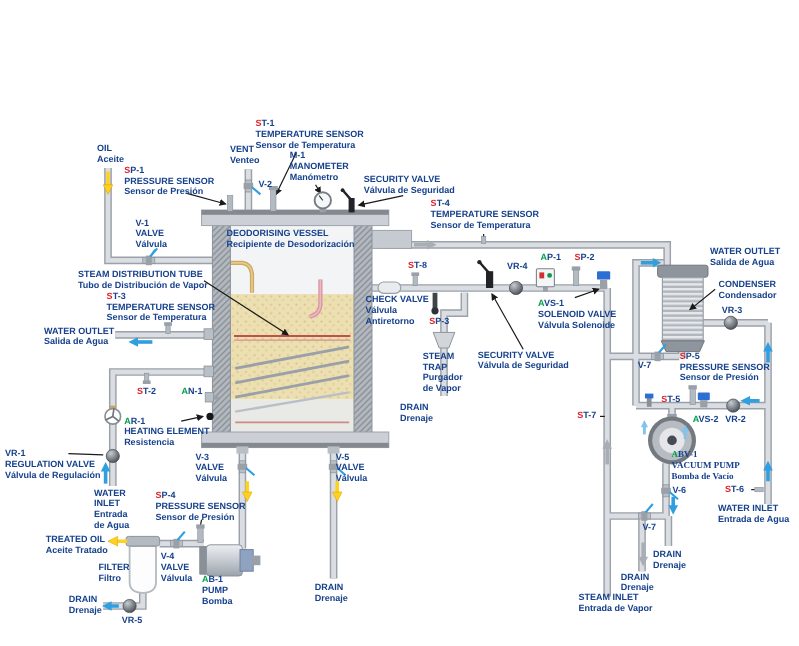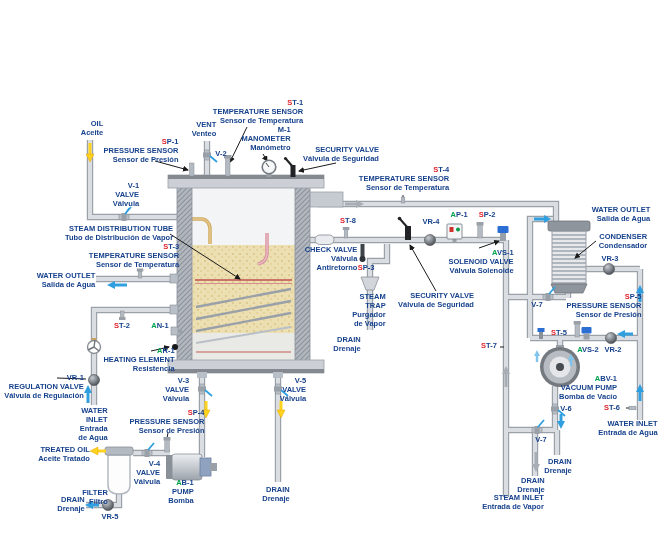--- a/index.html
+++ b/index.html
@@ -1,20 +1,20 @@
 <!DOCTYPE html>
 <html><head>
 <meta charset="utf-8">
 <style>
   html,body{margin:0;padding:0;background:#ffffff;}
   #stage{position:relative;width:666px;height:538px;background:#ffffff;overflow:hidden;
          font-family:"Liberation Sans",sans-serif;}
   #diagram-svg{position:absolute;left:0;top:0;}
   #labels{position:absolute;left:0;top:0;width:666px;height:538px;pointer-events:none;}
-  .lbl{position:absolute;transform:translateX(-50%);text-align:right;
+  .lbl{position:absolute;transform:translateX(-50%);text-align:left;
        font:bold 7.5px/1.18 "Liberation Sans",sans-serif;color:#16418c;white-space:nowrap;}
   .lbl .r{color:#e0222a;}
   .lbl .g{color:#00a14b;}
 </style>
 </head>
 <body>
 
 <div id="stage">
 
 <svg id="diagram-svg" width="666" height="538" viewBox="0 0 666 538">
@@ -390,20 +390,24 @@
         <div><span>Sensor de Temperatura</span></div>
       </div>
       <div class="lbl" style="left: 221px; top: 150px;">
         <div><span>V-2</span></div>
       </div>
       <div class="lbl" style="left: 126px; top: 182px;">
         <div><span>V-1</span></div>
         <div><span>VALVE</span></div>
         <div><span>Válvula</span></div>
       </div>
+      <div class="lbl" style="left: 242px; top: 191px;">
+        <div><span>DEODORISING VESSEL</span></div>
+        <div><span>Recipiente de Desodorización</span></div>
+      </div>
       <div class="lbl" style="left: 119px; top: 225px;">
         <div><span>STEAM DISTRIBUTION TUBE</span></div>
         <div><span>Tubo de Distribución de Vapor</span></div>
       </div>
       <div class="lbl" style="left: 134px; top: 243px;">
         <div><span class="r">S</span><span>T-3</span></div>
         <div><span>TEMPERATURE SENSOR</span></div>
         <div><span>Sensor de Temperatura</span></div>
       </div>
       <div class="lbl" style="left: 66px; top: 272px;">
@@ -429,21 +433,21 @@
       <div class="lbl" style="left: 93px; top: 407px;">
         <div><span>WATER</span></div>
         <div><span>INLET</span></div>
         <div><span>Entrada</span></div>
         <div><span>de Agua</span></div>
       </div>
       <div class="lbl" style="left: 64px; top: 446px;">
         <div><span>TREATED OIL</span></div>
         <div><span>Aceite Tratado</span></div>
       </div>
-      <div class="lbl" style="left: 95px; top: 469px; margin-top: 20px;">
+      <div class="lbl" style="left: 95px; top: 469px;">
         <div><span>FILTER</span></div>
         <div><span>Filtro</span></div>
       </div>
       <div class="lbl" style="left: 71px; top: 496px;">
         <div><span>DRAIN</span></div>
         <div><span>Drenaje</span></div>
       </div>
       <div class="lbl" style="left: 110px; top: 513px;">
         <div><span>VR-5</span></div>
       </div>
@@ -539,21 +543,21 @@
       </div>
       <div class="lbl" style="left: 559px; top: 329px;">
         <div><span class="r">S</span><span>T-5</span></div>
       </div>
       <div class="lbl" style="left: 588px; top: 346px;">
         <div><span class="g">A</span><span>VS-2</span></div>
       </div>
       <div class="lbl" style="left: 613px; top: 346px;">
         <div><span>VR-2</span></div>
       </div>
-      <div class="lbl" style="left: 588px; top: 375px;">
+      <div class="lbl" style="left: 588px; top: 375px; font-family: Liberation Serif, serif;">
         <div><span class="g">A</span><span>BV-1</span></div>
         <div><span>VACUUM PUMP</span></div>
         <div><span>Bomba de Vacío</span></div>
       </div>
       <div class="lbl" style="left: 566px; top: 405px;">
         <div><span>V-6</span></div>
       </div>
       <div class="lbl" style="left: 612px; top: 404px;">
         <div><span class="r">S</span><span>T-6</span></div>
       </div>

